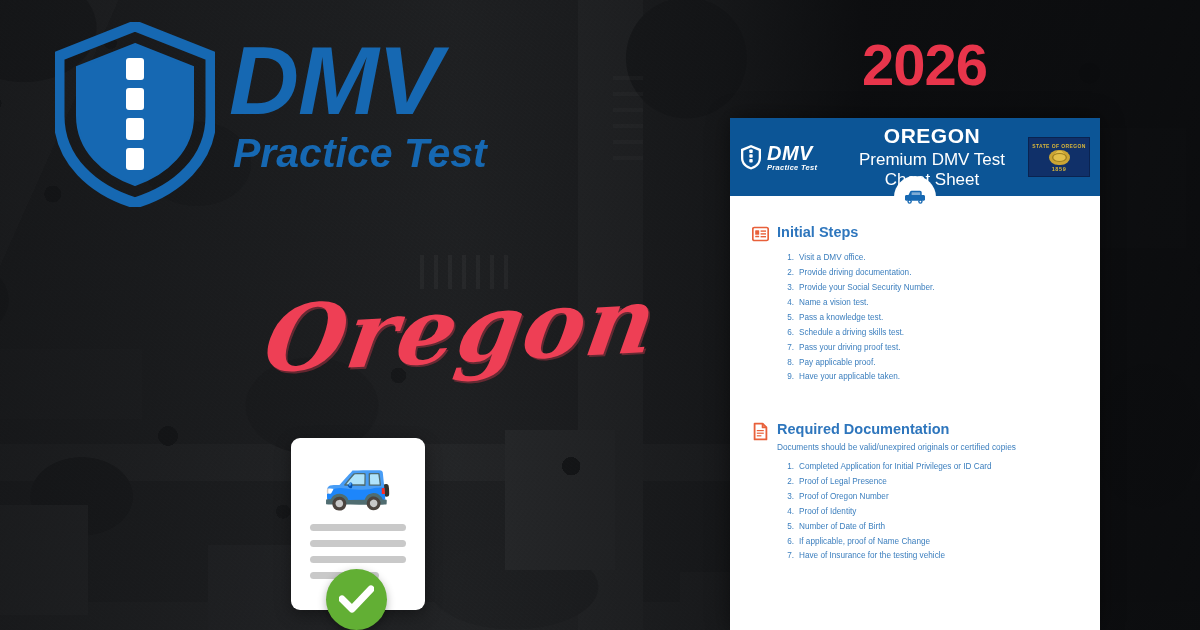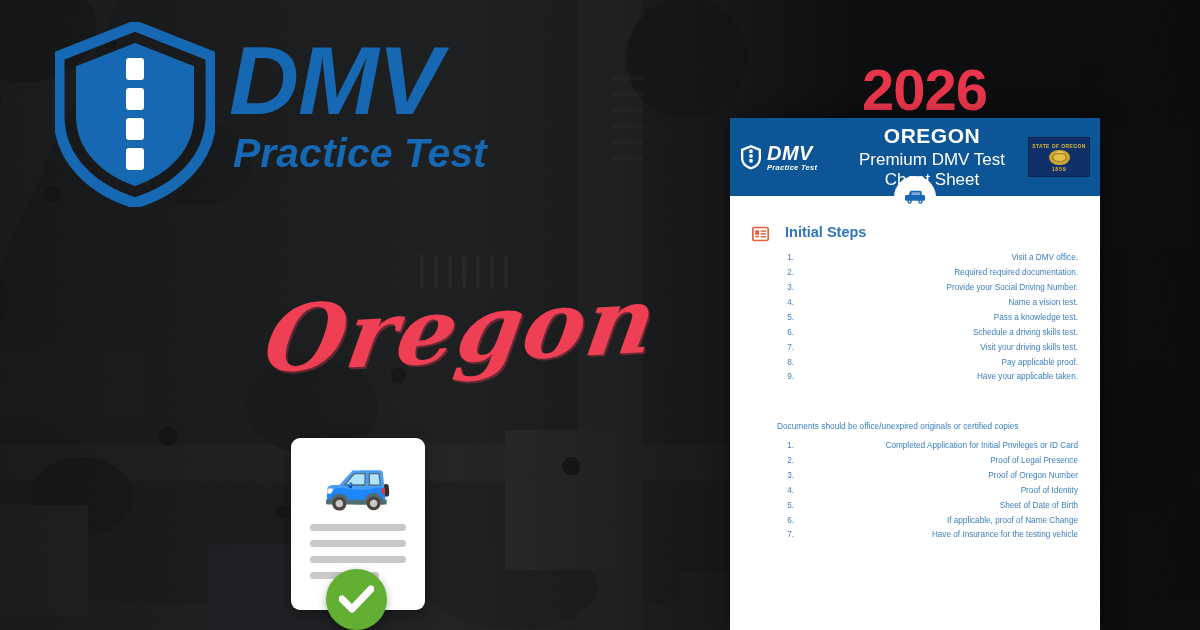--- a/index.html
+++ b/index.html
@@ -141,21 +141,21 @@
   .check-badge {
     position: absolute; left: 326px; top: 569px;
     width: 61px; height: 61px; border-radius: 50%;
     background: #62AF34;
     box-shadow: 0 3px 9px rgba(0,0,0,.30);
   }
   .check-badge svg { position: absolute; left: 13px; top: 16px; }
 
   
   .year-label {
-    position: absolute; left: 862px; top: 56px;
+    position: absolute; left: 862px; top: 31px;
     font-size: 58px; font-weight: 800; color: #E8354B; letter-spacing: -1px;
   }
   .sheet {
     position: absolute; left: 730px; top: 118px;
     width: 370px; height: 512px;
     background: #ffffff;
     box-shadow: 0 0 22px rgba(0,0,0,.45);
     overflow: hidden;
   }
   .sheet-header {
@@ -199,30 +199,30 @@
 
   .car-badge {
     position: absolute; left: 50%; top: 58px; transform: translateX(-50%);
     width: 42px; height: 42px; border-radius: 50%; background: #fff;
     display: flex; align-items: center; justify-content: center;
     z-index: 3;
   }
   .sheet-body { padding: 28px 22px 0 22px; }
 
   .section + .section { margin-top: 36px; }
-  .sec-head { display: flex; align-items: flex-start; gap: 16px; }
+  .sec-head { display: flex; align-items: flex-start; gap: 8px; }
   .sec-icon { width: 17px; height: 19px; flex: none; margin-top: 1px; }
   .sec-title {
     font-size: 14.5px; font-weight: 700; color: #2E76BD; line-height: 1.15;
   }
   .sec-note {
     font-size: 8.3px; color: #3C7FBE; margin: 1px 0 0 25px; line-height: 1.3;
   }
   .sec-list {
-    list-style: none; counter-reset: li; margin: 7px 0 0 29px; text-align: right;
+    list-style: none; counter-reset: li; margin: 7px 0 0 29px;
   }
   .sec-list li {
     counter-increment: li;
     font-size: 8.2px; color: #3C7FBE; line-height: 1.5;
     padding: 1.3px 0 1.3px 18px; position: relative;
   }
   .sec-list li::before {
     content: counter(li) ".";
     position: absolute; left: 0; width: 13px; text-align: right; color: #3C7FBE;
   }
@@ -334,38 +334,48 @@
           <rect x="3.2" y="5.2" width="4" height="4.6" rx=".6" fill="#E8603A"></rect>
           <rect x="3.2" y="10.8" width="4" height="1.5" rx=".5" fill="#E8603A"></rect>
           <rect x="8.6" y="5.4" width="5.4" height="1.4" fill="#E8603A"></rect>
           <rect x="8.6" y="8.2" width="5.4" height="1.4" fill="#E8603A"></rect>
           <rect x="8.6" y="11" width="5.4" height="1.4" fill="#E8603A"></rect>
         </svg>
         <div class="sec-title">Initial Steps</div>
       </div>
       <ol class="sec-list">
         <li>Visit a DMV office.</li>
-        <li>Required required documentation.</li>
-        <li>Provide your Social Driving Number.</li>
+        <li>Provide driving documentation.</li>
+        <li>Provide your Social Security Number.</li>
         <li>Name a vision test.</li>
         <li>Pass a knowledge test.</li>
         <li>Schedule a driving skills test.</li>
-        <li>Visit your driving skills test.</li>
+        <li>Pass your driving proof test.</li>
         <li>Pay applicable proof.</li>
         <li>Have your applicable taken.</li>
       </ol>
     </div>
 
     <div class="section">
-      <div class="sec-note">Documents should be office/unexpired originals or certified copies</div>
+      <div class="sec-head">
+        <svg class="sec-icon" viewBox="0 0 17 19">
+          <path d="M2.6 1.6 L10.6 1.6 L14.4 5.4 L14.4 17.4 L2.6 17.4 Z" fill="#fff" stroke="#E8603A" stroke-width="1.8" stroke-linejoin="round"></path>
+          <path d="M10.6 1.6 L10.6 5.4 L14.4 5.4" fill="none" stroke="#E8603A" stroke-width="1.8" stroke-linejoin="round"></path>
+          <rect x="4.8" y="8" width="7" height="1.2" fill="#E8603A"></rect>
+          <rect x="4.8" y="10.6" width="7" height="1.2" fill="#E8603A"></rect>
+          <rect x="4.8" y="13.2" width="4.6" height="1.2" fill="#E8603A"></rect>
+        </svg>
+        <div class="sec-title">Required Documentation</div>
+      </div>
+      <div class="sec-note">Documents should be valid/unexpired originals or certified copies</div>
       <ol class="sec-list">
         <li>Completed Application for Initial Privileges or ID Card</li>
         <li>Proof of Legal Presence</li>
         <li>Proof of Oregon Number</li>
         <li>Proof of Identity</li>
-        <li>Sheet of Date of Birth</li>
+        <li>Number of Date of Birth</li>
         <li>If applicable, proof of Name Change</li>
         <li>Have of Insurance for the testing vehicle</li>
       </ol>
     </div>
 
   </div>
 </div>
 
 </body></html>

